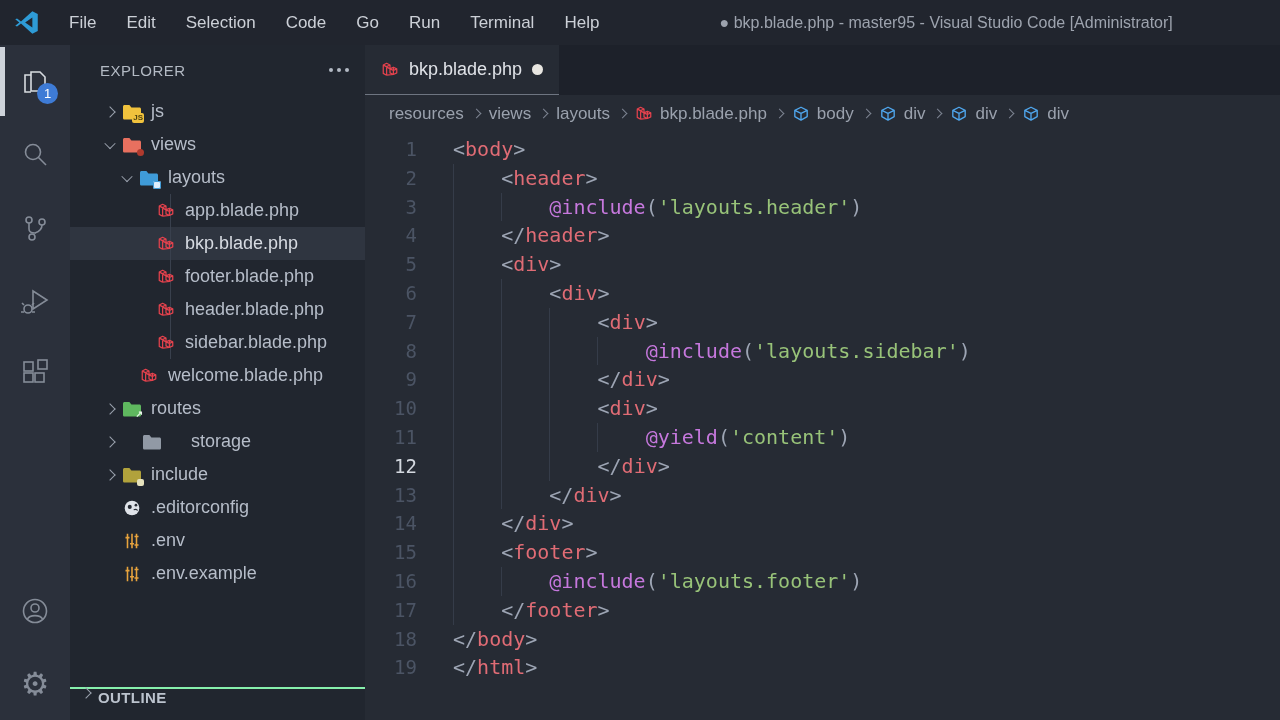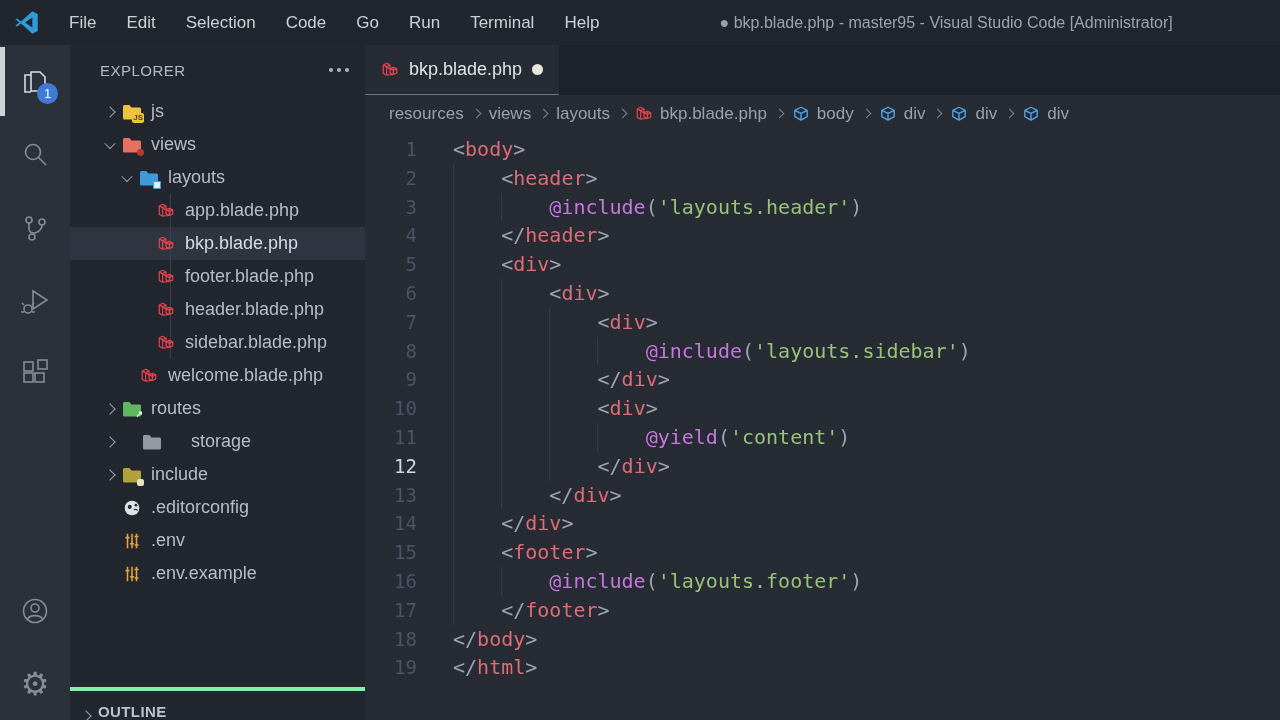--- a/index.html
+++ b/index.html
@@ -45,21 +45,21 @@
   .chev { width:8px; height:8px; border-right:1.8px solid #9aa1ad; border-bottom:1.8px solid #9aa1ad; display:block; }
   .chev.right { transform:rotate(-45deg); }
   .chev.down  { transform:rotate(45deg) translate(-1px,-1px); }
   .tree-icon { width:22px; height:20px; margin-right:8px; position:relative; flex:none;
     display:flex; align-items:center; justify-content:center; }
   .tree-icon svg { width:20px; height:18px; }
   .fbadge { position:absolute; right:-1px; bottom:-1px; font-size:8px; font-weight:bold; line-height:1;
     padding:1px; border-radius:2px; }
   .tree-label { white-space:nowrap; }
 
-  .panel-row { height:33px; display:flex; align-items:flex-end; padding-left:12px; border-top:4px solid #86efac; flex:none; }
+  .panel-row { height:33px; display:flex; align-items:flex-start; padding-left:12px; border-top:2px solid #86efac; flex:none; }
   .panel-label { color:#bcc3ce; font-size:15px; font-weight:bold; letter-spacing:.4px; margin-left:8px; }
   .sidebar-fill { flex:1; }
 
   
   .editor-group { flex:1; display:flex; flex-direction:column; background:#262b34; min-width:0; }
   .tabbar { height:50px; background:#1d212a; display:flex; flex:none; }
   .tab { background:#262b34; display:flex; align-items:center; padding:0 16px; gap:10px;
     border-bottom:1px solid #6e7581; }
   .tab-label { color:#e0e3e8; font-size:18px; }
   .tab-dot { width:11px; height:11px; border-radius:50%; background:#e8e6e1; }

